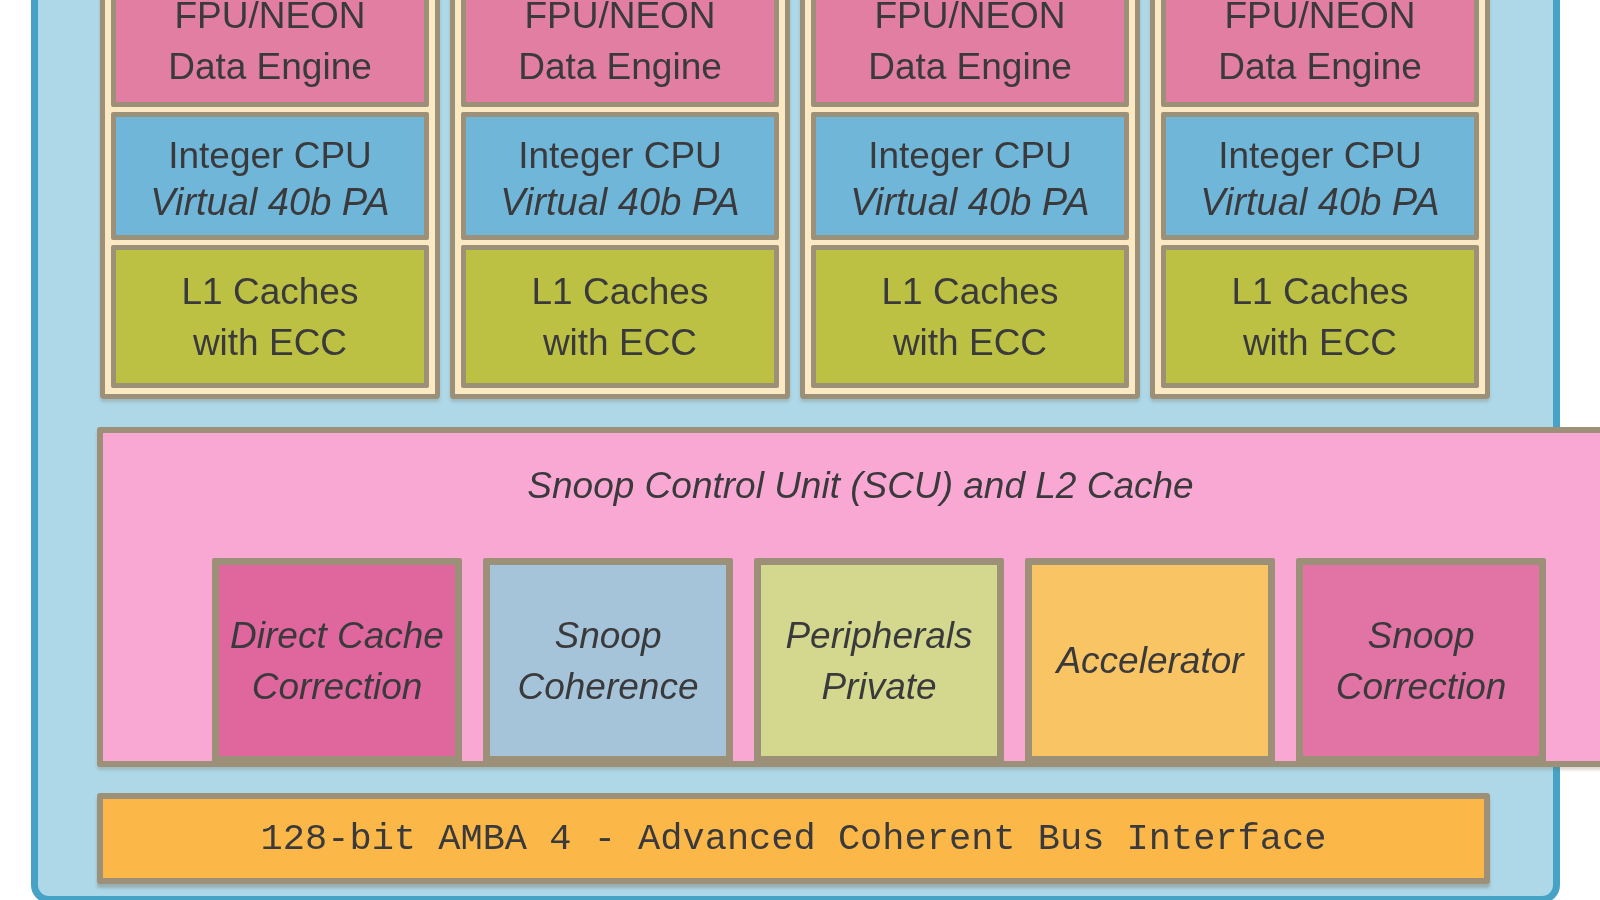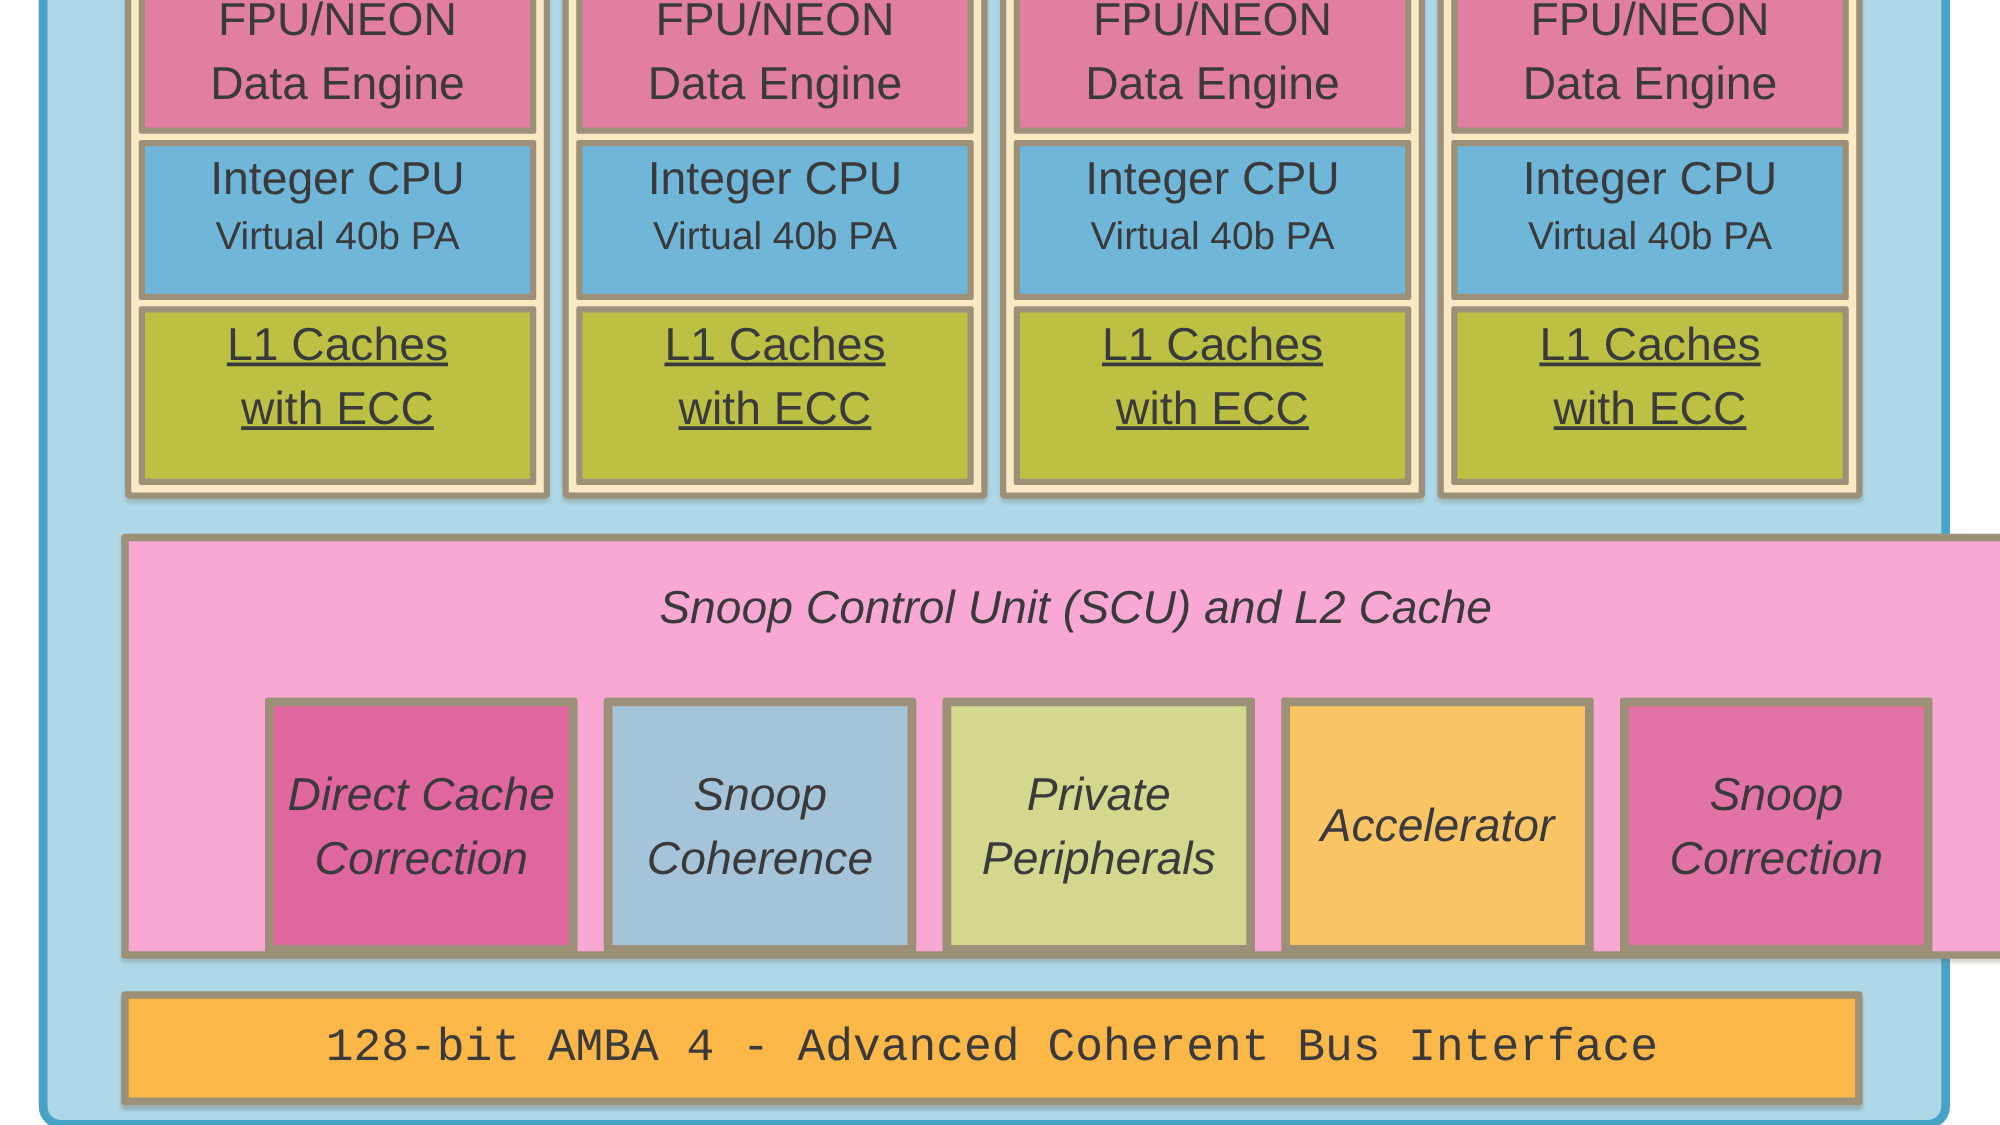--- a/index.html
+++ b/index.html
@@ -11,28 +11,28 @@
          box-sizing:border-box;background:#aed8e8;border:7px solid #47a3c5;
          border-radius:18px;}
 
   
   .core{position:absolute;top:-69px;width:340px;height:468px;box-sizing:border-box;
         background:#fbe9c4;border:5px solid #9c9078;border-radius:4px;
         padding:6px;display:flex;flex-direction:column;gap:5px;}
   .core.c1{left:100px}.core.c2{left:450px}.core.c3{left:800px}.core.c4{left:1150px}
 
   .block{box-sizing:border-box;border:5px solid #9c9078;border-radius:2px;
-         display:flex;flex-direction:column;align-items:center;
+         display:flex;flex-direction:column;align-items:center;justify-content:center;
          text-align:center;}
   .block.fpu{height:165px;background:#e27ea2;justify-content:flex-end;padding-bottom:10px;}
   .block.cpu{height:128px;background:#6fb6d8;}
-  .block.l1 {flex:1;background:#bcc143;text-decoration:underline;}
+  .block.l1 {flex:1;background:#bcc143;}
 
   .t37{font-size:37px;line-height:51px;white-space:nowrap;}
-  .t31{font-size:31px;line-height:42px;white-space:nowrap;}
+  .t31{font-size:38px;line-height:42px;white-space:nowrap;font-style:italic;}
 
   
   .scu{position:absolute;left:97px;top:427px;width:1527px;height:340px;
        box-sizing:border-box;background:#f9a8d4;border:6px solid #9c9078;border-radius:3px;font-style:italic;}
   .scu-title{margin-top:32px;text-align:center;font-size:37px;line-height:42px;}
   .scu-row{position:absolute;left:0;right:0;top:125px;display:flex;
            justify-content:center;gap:21px;margin-left:37px;}
   .scu-box{box-sizing:border-box;width:250px;height:205px;border:7px solid #9c9078;
            border-radius:2px;display:flex;flex-direction:column;align-items:center;
            justify-content:center;text-align:center;}
@@ -120,22 +120,22 @@
   <div class="scu-row">
     <div class="scu-box b0">
       <span class="t37">Direct Cache</span>
       <span class="t37">Correction</span>
     </div>
     <div class="scu-box b1">
       <span class="t37">Snoop</span>
       <span class="t37">Coherence</span>
     </div>
     <div class="scu-box b2">
+      <span class="t37">Peripherals</span>
       <span class="t37">Private</span>
-      <span class="t37">Peripherals</span>
     </div>
     <div class="scu-box b3">
       <span class="t37">Accelerator</span>
     </div>
     <div class="scu-box b4">
       <span class="t37">Snoop</span>
       <span class="t37">Correction</span>
     </div>
   </div>
 </div>

